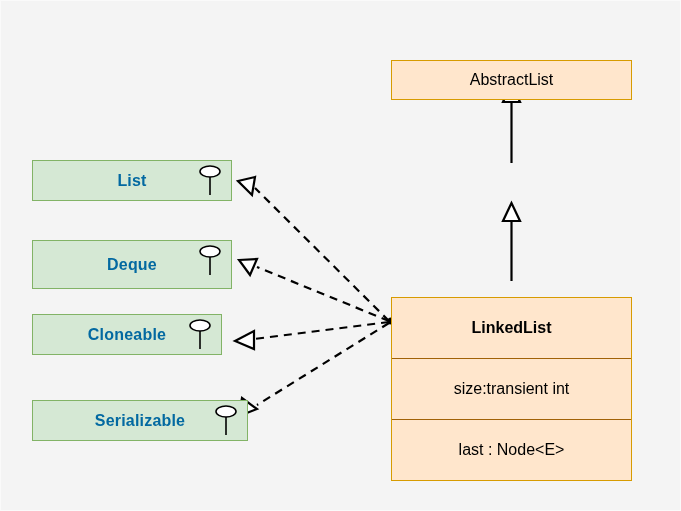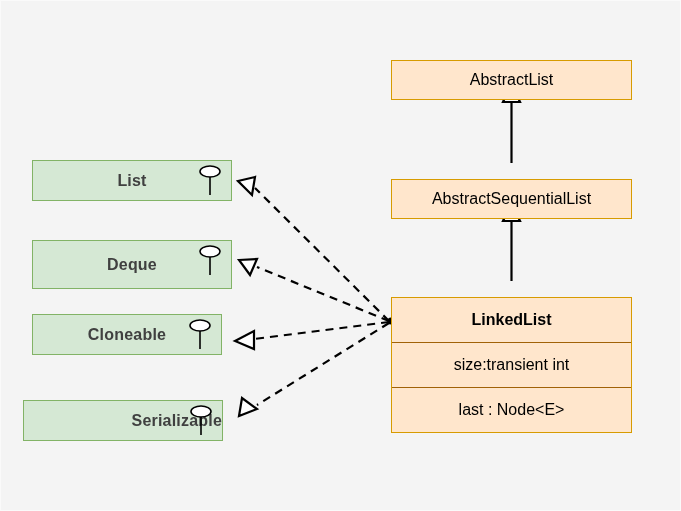--- a/index.html
+++ b/index.html
@@ -35,21 +35,21 @@
   .iface-box {
     background: #d5e8d4;
     border-color: #82b366;
     display: flex;
     align-items: center;
     justify-content: center;
   }
   .iface-label {
     font-size: 16px;
     font-weight: bold;
-    color: #404040;
+    color: #0369a1;
     letter-spacing: 0.2px;
   }
   .lollipop {
     position: absolute;
     right: 8px;
     top: 3px;
     width: 26px;
     height: 33px;
   }
   .cls-box {
@@ -132,35 +132,32 @@
   </div>
 
   <div class="uml-box iface-box" style="left:31px; top:313px; width:190px; height:41px;">
     <span class="iface-label">Cloneable</span>
     <svg class="lollipop" viewBox="0 0 26 33">
       <ellipse cx="13" cy="7.5" rx="10" ry="5.5" fill="#ffffff" stroke="#000000" stroke-width="1.6"></ellipse>
       <line x1="13" y1="13" x2="13" y2="31" stroke="#000000" stroke-width="1.6"></line>
     </svg>
   </div>
 
-  <div class="uml-box iface-box" style="left:22px; top:399px; width:200px; height:41px;justify-content:flex-end;">
+  <div class="uml-box iface-box" style="left:31px; top:399px; width:216px; height:41px;">
     <span class="iface-label">Serializable</span>
     <svg class="lollipop" viewBox="0 0 26 33">
       <ellipse cx="13" cy="7.5" rx="10" ry="5.5" fill="#ffffff" stroke="#000000" stroke-width="1.6"></ellipse>
       <line x1="13" y1="13" x2="13" y2="31" stroke="#000000" stroke-width="1.6"></line>
     </svg>
   </div>
 
   <div class="uml-box cls-box" style="left:390px; top:43px; width:241px; height:40px;">
     <div class="cls-row">AbstractList</div>
   </div>
 
-  <div class="uml-box cls-box" style="left:390px; top:162px; width:241px; height:40px;">
-    <div class="cls-row">AbstractSequentialList</div>
-  </div>
 
-  <div class="uml-box cls-box" style="left:390px; top:280px; width:241px; height:136px;">
+  <div class="uml-box cls-box" style="left:390px; top:280px; width:241px; height:184px;">
     <div class="cls-row cls-title">LinkedList</div>
     <div class="cls-row divider">size:transient int</div>
     <div class="cls-row divider">last : Node&lt;E&gt;</div>
   </div>
 
 </div>
 
 </body></html>

